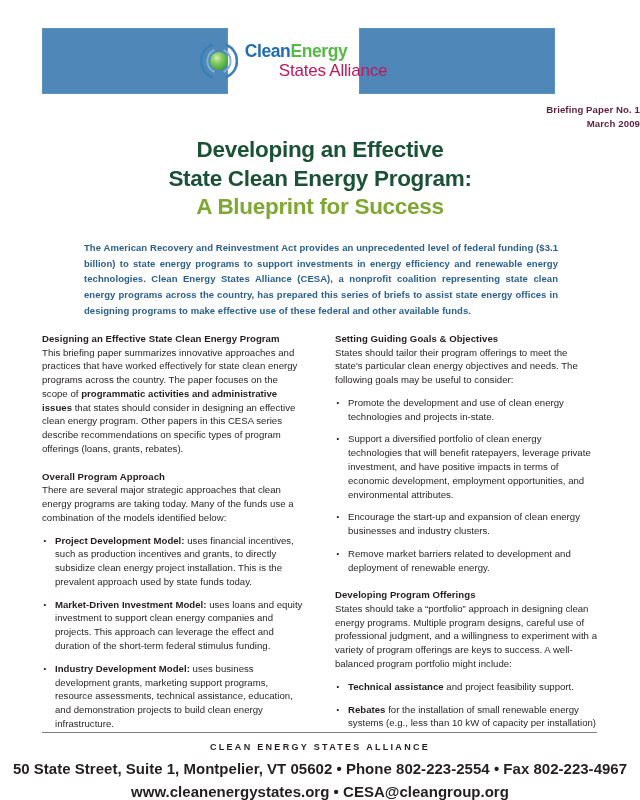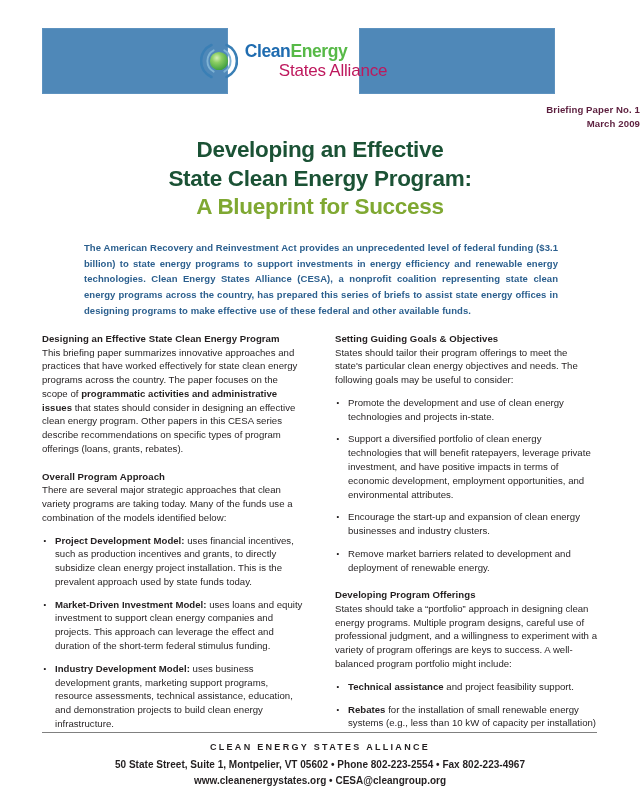--- a/index.html
+++ b/index.html
@@ -201,21 +201,21 @@
     text-align: center;
   }
   .footer-org {
     font-size: 9px;
     font-weight: bold;
     letter-spacing: 2.3px;
     color: #231f20;
     margin-bottom: 5px;
   }
   .footer-line {
-    font-size: 10px;
+    font-size: 15px;
     font-weight: bold;
     color: #231f20;
     line-height: 1.55;
     letter-spacing: 0.02px;
   }
 </style>
 </head>
 <body>
 
 <div id="page">
@@ -264,21 +264,21 @@
 
     <div class="col">
 
       <div class="sec-block">
         <div class="sec-head">Designing an Effective State Clean Energy Program</div>
         <div class="sec-body"><span>This briefing paper summarizes innovative approaches and practices that have worked effectively for state clean energy programs across the country. The paper focuses on the scope of </span><b>programmatic activities and administrative issues</b><span> that states should consider in designing an effective clean energy program. Other papers in this CESA series describe recommendations on specific types of program offerings (loans, grants, rebates).</span></div>
       </div>
 
       <div class="sec-block">
         <div class="sec-head">Overall Program Approach</div>
-        <div class="sec-body">There are several major strategic approaches that clean variety programs are taking today. Many of the funds use a combination of the models identified below:</div>
+        <div class="sec-body">There are several major strategic approaches that clean energy programs are taking today. Many of the funds use a combination of the models identified below:</div>
         <ul class="bullets">
           <li><b>Project Development Model:</b><span> uses financial incentives, such as production incentives and grants, to directly subsidize clean energy project installation. This is the prevalent approach used by state funds today.</span></li>
           <li><b>Market-Driven Investment Model:</b><span> uses loans and equity investment to support clean energy companies and projects. This approach can leverage the effect and duration of the short-term federal stimulus funding.</span></li>
           <li><b>Industry Development Model:</b><span>  uses business development grants, marketing support programs, resource assessments, technical assistance, education, and demonstration projects to build clean energy infrastructure.</span></li>
         </ul>
       </div>
 
     </div>
 
     <div class="col">

